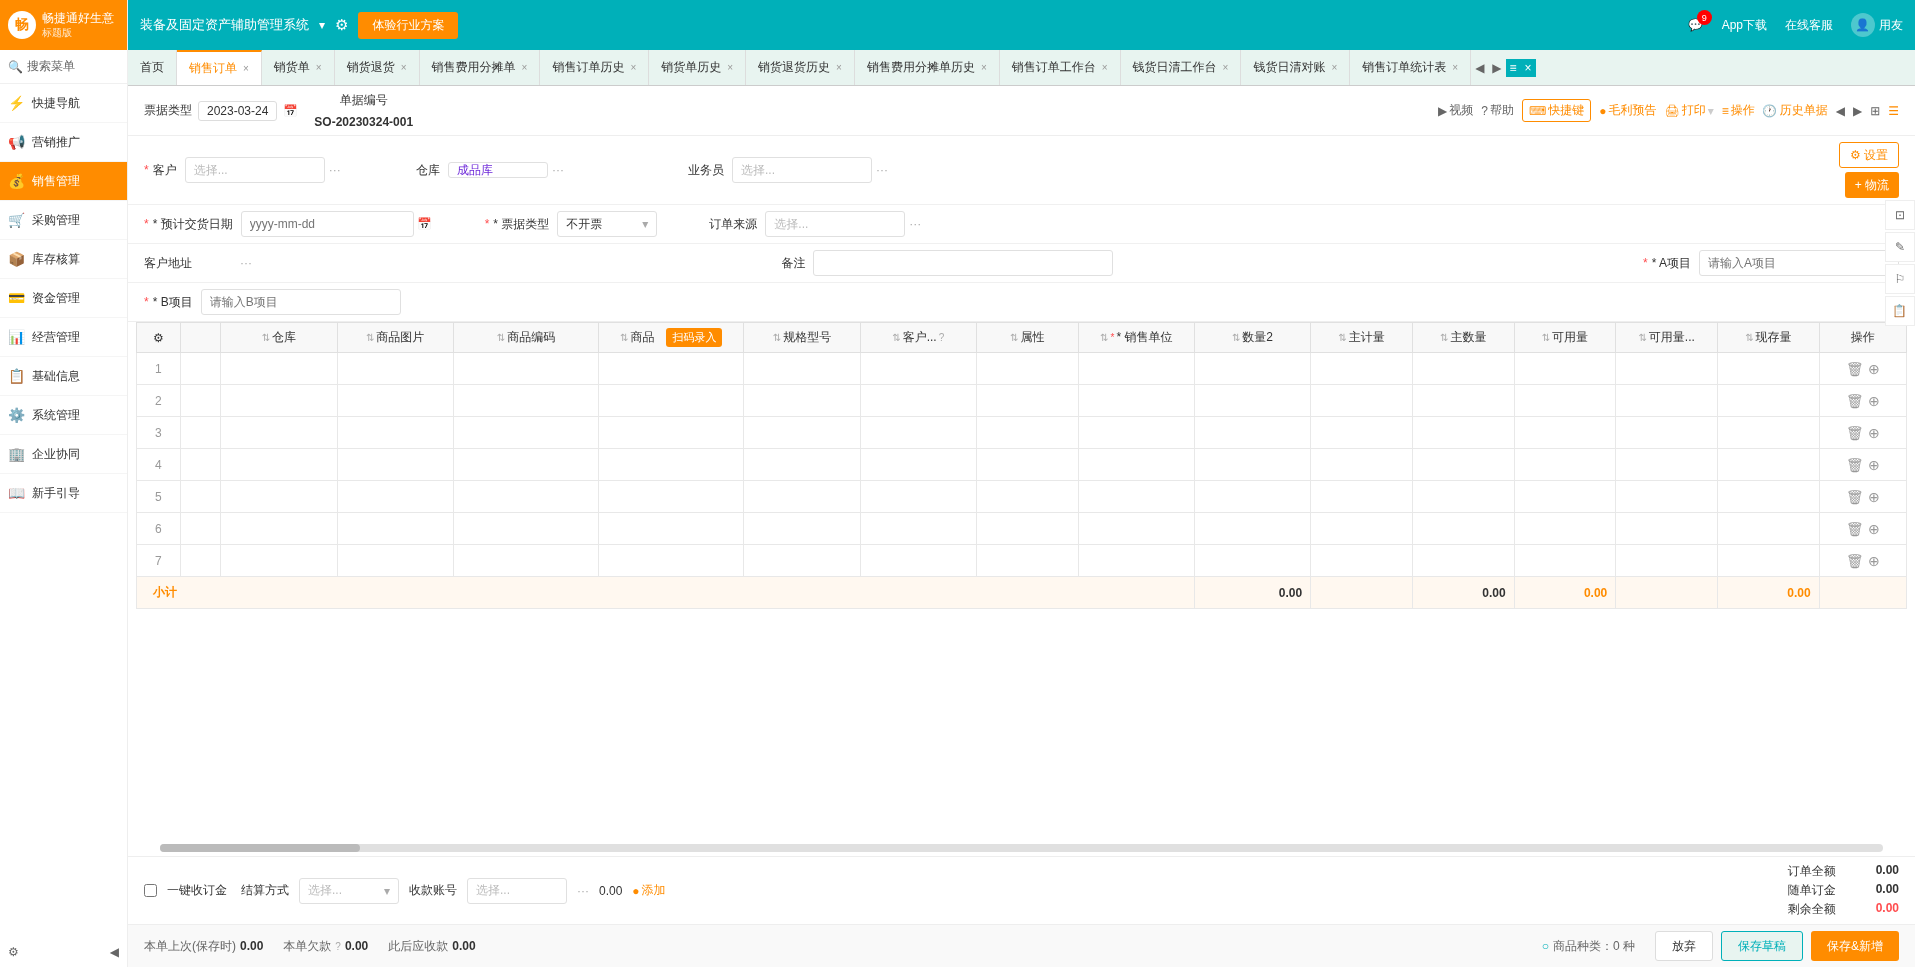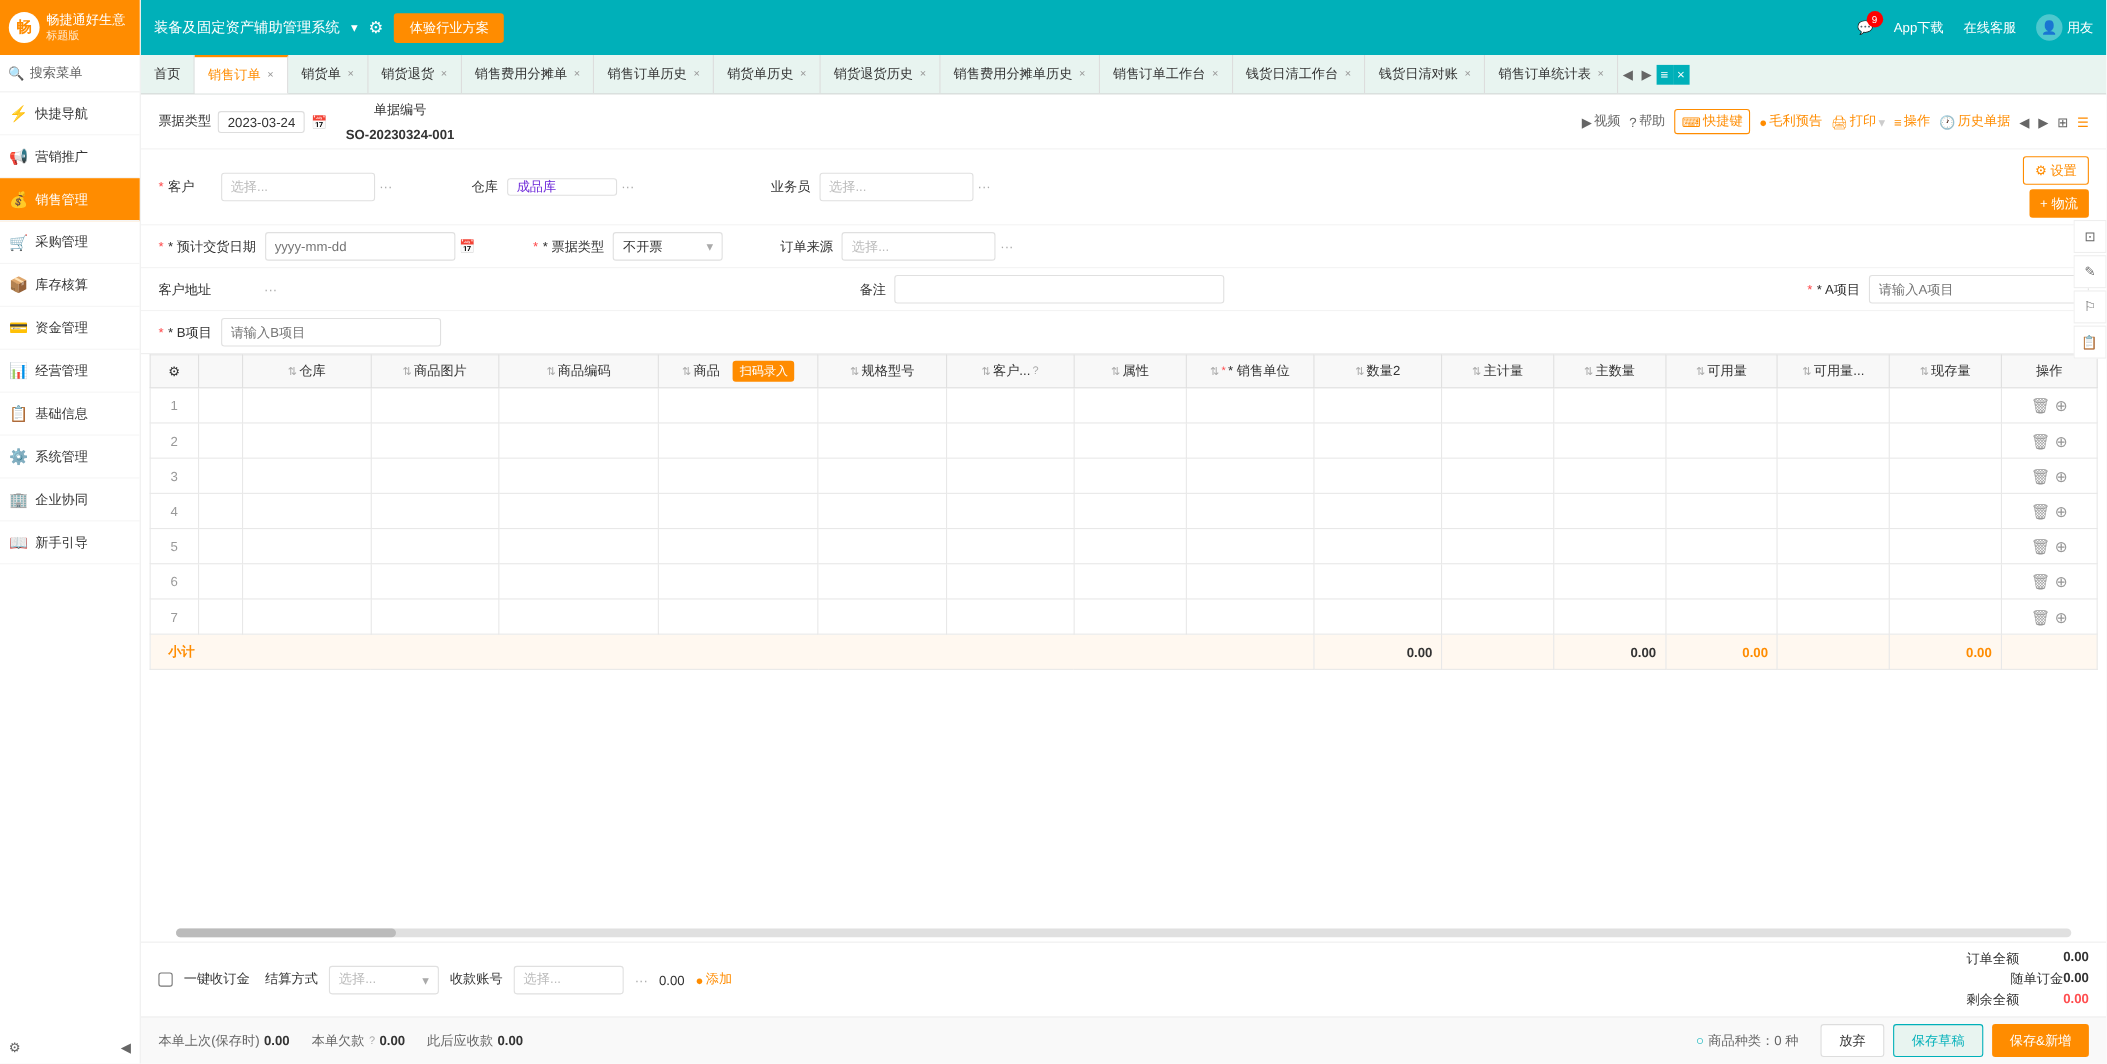--- a/index.html
+++ b/index.html
@@ -254,21 +254,21 @@
         <span style="cursor:pointer;color:#666;">◀</span>
         <span style="cursor:pointer;color:#666;">▶</span>
         <span style="cursor:pointer;color:#666;">⊞</span>
         <span style="cursor:pointer;color:#ff8c00;">☰</span>
       </div>
     </div>
 
     <div style="background:#fff;padding:6px 16px;border-bottom:1px solid #f0f0f0;display:flex;align-items:center;gap:12px;flex-wrap:wrap;">
       <div style="display:flex;align-items:center;gap:4px;min-width:200px;">
         <span style="color:#ff4d4f;">*</span>
-        <span style="color:#333;margin-right:20px;">客户</span>
+        <span style="color:#333;margin-right:4px;">客户</span>
         <span style="color:#bbb;border:1px solid #e0e0e0;border-radius:3px;padding:2px 8px;min-width:140px;height:26px;display:flex;align-items:center;cursor:pointer;">
           <span>选择...</span>
         </span>
         <span style="color:#aaa;cursor:pointer;">···</span>
       </div>
       <div style="display:flex;align-items:center;gap:4px;min-width:200px;margin-left:60px;">
         <span style="color:#333;margin-right:4px;">仓库</span>
         <span style="color:#6d28d9;border:1px solid #e0e0e0;border-radius:3px;padding:2px 8px;min-width:100px;height:16px;display:flex;align-items:center;cursor:pointer;">成品库</span>
         <span style="color:#aaa;cursor:pointer;">···</span>
       </div>
@@ -664,21 +664,21 @@
       <span style="color:#ff8c00;cursor:pointer;display:flex;align-items:center;gap:2px;">
         <span>●</span>
         <span>添加</span>
       </span>
 
       <div style="margin-left:auto;display:flex;flex-direction:column;align-items:flex-end;gap:2px;">
         <div style="display:flex;gap:40px;">
           <span style="color:#333;">订单全额</span>
           <span style="color:#333;font-weight:bold;">0.00</span>
         </div>
-        <div style="display:flex;">
+        <div style="display:flex;gap:40px;">
           <span style="color:#333;">随单订金</span>
           <span style="color:#333;font-weight:bold;">0.00</span>
         </div>
         <div style="display:flex;gap:40px;">
           <span style="color:#333;">剩余全额</span>
           <span style="color:#ff4d4f;font-weight:bold;">0.00</span>
         </div>
       </div>
     </div>
 

